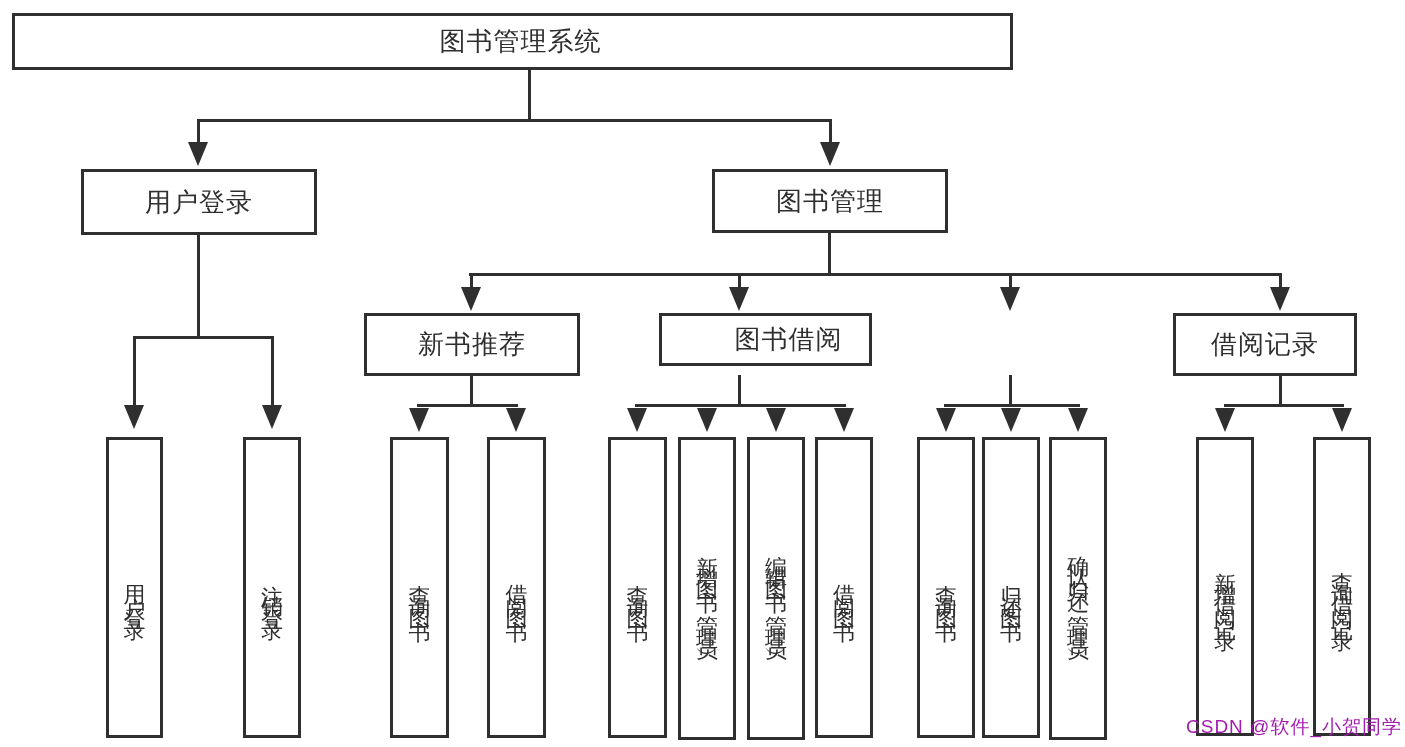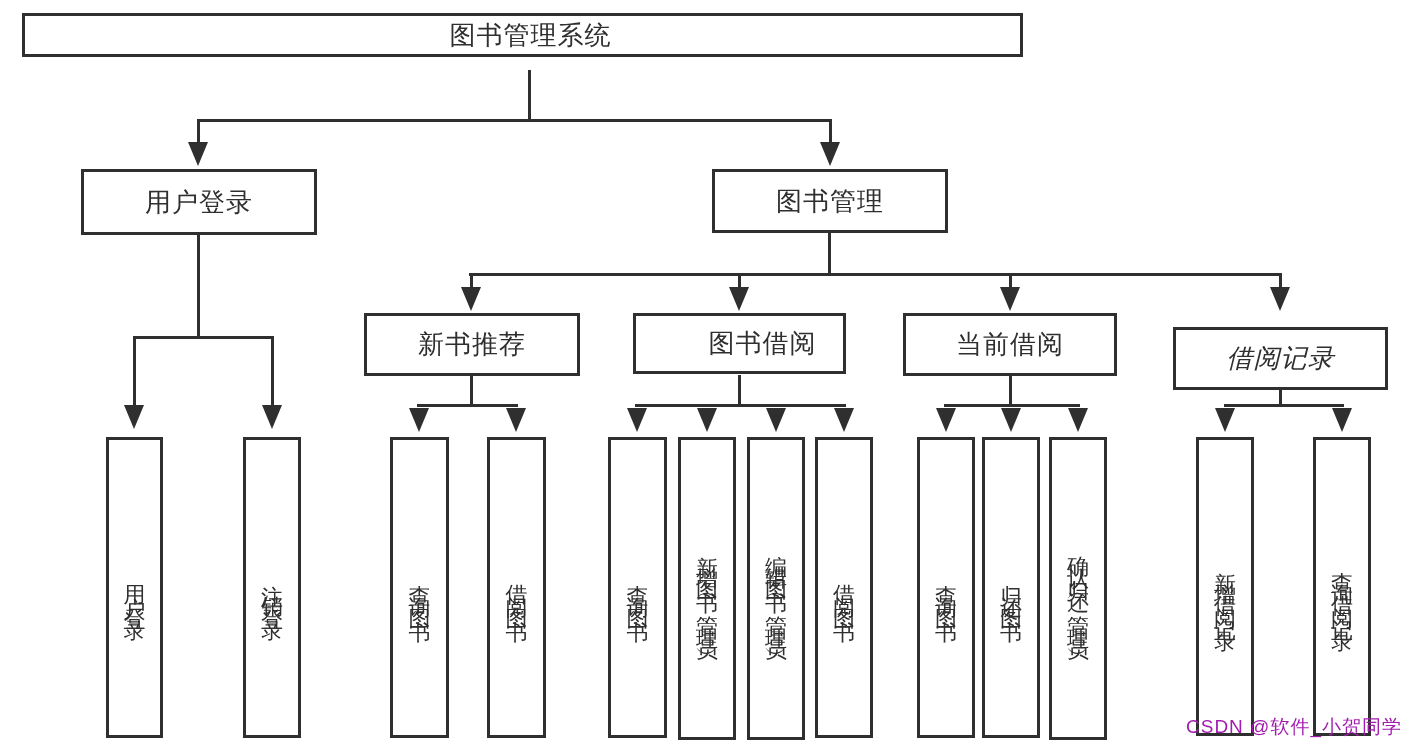--- a/index.html
+++ b/index.html
@@ -77,33 +77,32 @@
   <div class="ln" style="left:944px;  top:404px; width:136px; height:3px;"></div>
   <div class="arr" style="left:936px;  top:408px;"></div>
   <div class="arr" style="left:1001px; top:408px;"></div>
   <div class="arr" style="left:1068px; top:408px;"></div>
 
   <div class="ln" style="left:1279px; top:375px; width:3px; height:31px;"></div>
   <div class="ln" style="left:1224px; top:404px; width:120px; height:3px;"></div>
   <div class="arr" style="left:1215px; top:408px;"></div>
   <div class="arr" style="left:1332px; top:408px;"></div>
 
-  <div class="box hbox" style="left:22px; top:13px; width:1001px; height:44px;padding-left:16px;">图书管理系统</div>
+  <div class="box hbox" style="left:12px; top:13px; width:1001px; height:57px;padding-left:16px;">图书管理系统</div>
 
   <div class="box hbox" style="left:81px; top:169px; width:236px; height:66px;">用户登录</div>
 
   <div class="box hbox" style="left:712px; top:169px; width:236px; height:64px;text-align:right;">图书管理</div>
 
   <div class="box hbox" style="left:364px; top:313px; width:216px; height:63px;text-align:right;">新书推荐</div>
 
-  <div class="box hbox" style="left:633px; top:313px; width:213px; height:61px;padding-left:46px;">图书借阅</div>
+  <div class="box hbox" style="left:659px; top:313px; width:213px; height:53px;padding-left:46px;">图书借阅</div>
 
-  <div class="box hbox" style="left:903px; top:313px; width:214px; height:63px;">当前借阅</div>
 
-  <div class="box hbox" style="left:1173px; top:327px; width:215px; height:63px;font-style:italic;">借阅记录</div>
+  <div class="box hbox" style="left:1173px; top:313px; width:184px; height:63px;">借阅记录</div>
 
   <div class="box vbox" style="left:106px; top:437px; width:57px; height:301px;">用户登录</div>
 
   <div class="box vbox" style="left:243px; top:437px; width:58px; height:301px;">注销登录</div>
 
   <div class="box vbox" style="left:390px; top:437px; width:59px; height:301px;">查询图书</div>
 
   <div class="box vbox" style="left:487px; top:437px; width:59px; height:301px;">借阅图书</div>
 
   <div class="box vbox" style="left:608px; top:437px; width:59px; height:301px;">查询图书</div>

